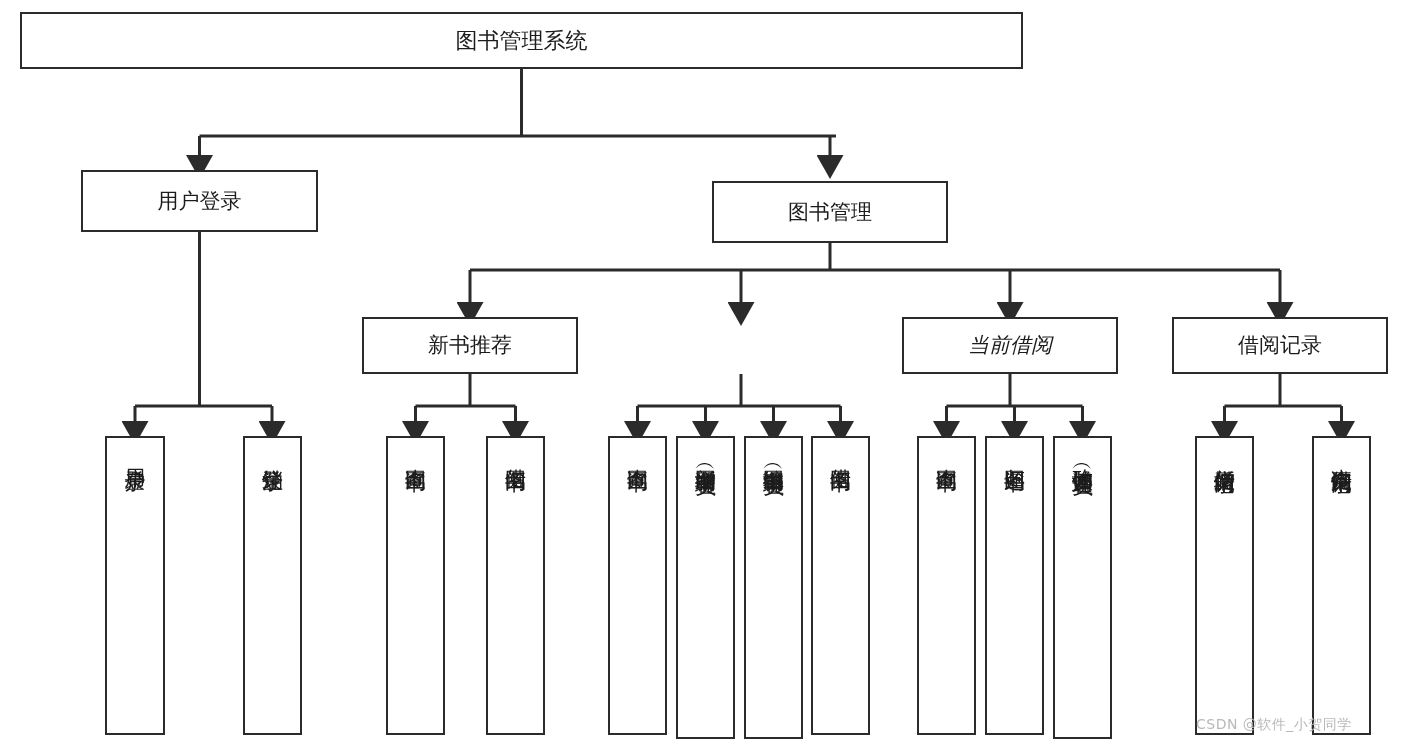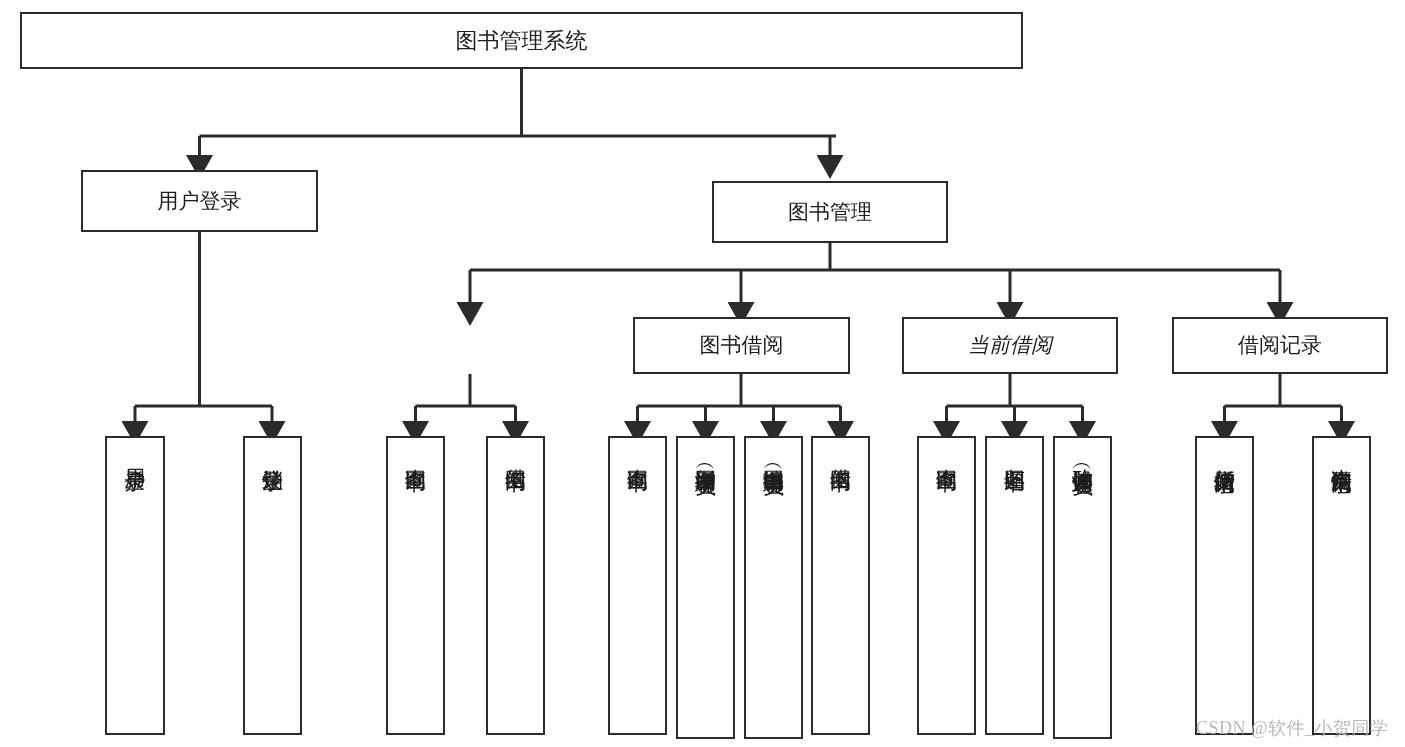--- a/index.html
+++ b/index.html
@@ -54,26 +54,25 @@
   }
   .node.vert .vlabel {
     writing-mode: vertical-rl;
     text-orientation: upright;
     letter-spacing: 1px;
     line-height: 1.05;
     white-space: nowrap;
   }
   .watermark {
     position: absolute;
-    font-size: 18px;
+    font-size: 14px;
     color: #b9b9b9;
     white-space: nowrap;
     letter-spacing: 0.5px;
     user-select: none;
-    font-family: Liberation Serif, serif;
   }
 </style>
 </head>
 <body>
 
 <div id="diagram-root">
 
   <svg id="edge-layer" viewBox="0 0 1405 747" width="1405" height="747" xmlns="http://www.w3.org/2000/svg">
     <defs>
       <marker id="arrowhead" markerWidth="9" markerHeight="9" refX="1" refY="4.5" orient="auto" markerUnits="strokeWidth">
@@ -128,22 +127,22 @@
     <span>图书管理系统</span>
   </div>
 
   <div class="node horiz" style="left: 81px; top: 170px; width: 237px; height: 62px; border-color: rgb(43, 43, 43); background: rgb(255, 255, 255); color: rgb(28, 28, 28);">
     <span>用户登录</span>
   </div>
   <div class="node horiz" style="left: 712px; top: 170px; width: 236px; height: 62px; border-color: rgb(43, 43, 43); background: rgb(255, 255, 255); color: rgb(28, 28, 28); margin-top: 11px;">
     <span>图书管理</span>
   </div>
 
-  <div class="node horiz" style="left: 633px; top: 317px; width: 217px; height: 57px; border-color: rgb(43, 43, 43); background: rgb(255, 255, 255); color: rgb(28, 28, 28);">
-    <span>图书借阅</span>
+  <div class="node horiz" style="left: 362px; top: 317px; width: 216px; height: 57px; border-color: rgb(43, 43, 43); background: rgb(255, 255, 255); color: rgb(28, 28, 28);">
+    <span>新书推荐</span>
   </div>
   <div class="node horiz" style="left: 902px; top: 317px; width: 216px; height: 57px; border-color: rgb(43, 43, 43); background: rgb(255, 255, 255); color: rgb(28, 28, 28); font-style: italic;">
     <span>当前借阅</span>
   </div>
   <div class="node horiz" style="left: 1172px; top: 317px; width: 216px; height: 57px; border-color: rgb(43, 43, 43); background: rgb(255, 255, 255); color: rgb(28, 28, 28);">
     <span>借阅记录</span>
   </div>
 
   <div class="node vert" style="left: 105px; top: 436px; width: 60px; height: 299px; border-color: rgb(43, 43, 43); background: rgb(255, 255, 255); color: rgb(28, 28, 28);">
     <span class="vlabel">用户登录</span>

